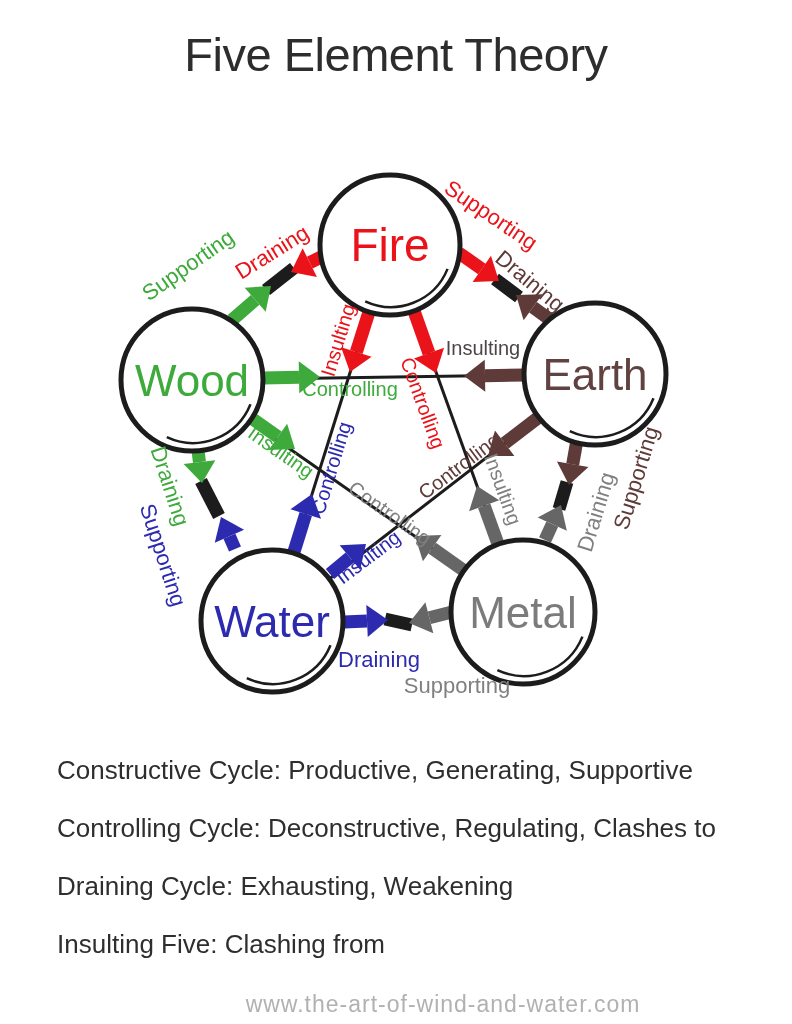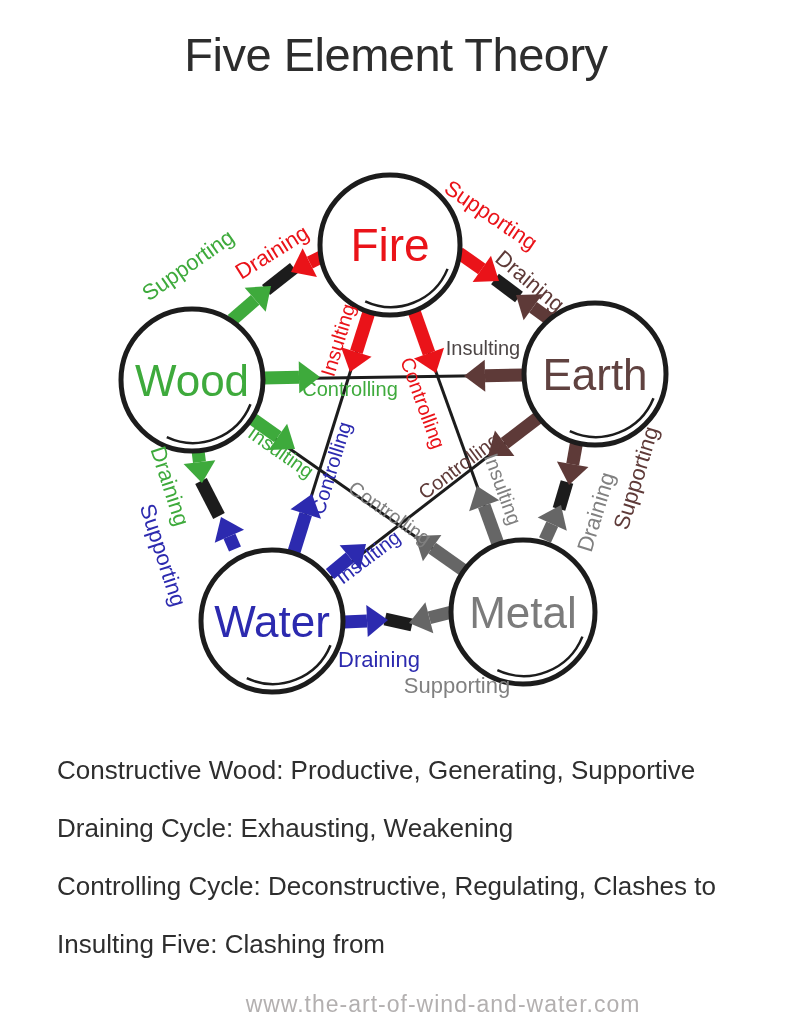--- a/index.html
+++ b/index.html
@@ -104,21 +104,21 @@
       <text transform="translate(459 466) rotate(-37)" text-anchor="middle" dominant-baseline="central" font-size="20" fill="#5e3a38" font-family="&quot;Liberation Sans&quot;, sans-serif" font-weight="300">Controlling</text>
       <text transform="translate(338 340) rotate(-73)" text-anchor="middle" dominant-baseline="central" font-size="20" fill="#ea1319" font-family="&quot;Liberation Sans&quot;, sans-serif" font-weight="300">Insulting</text>
       <text transform="translate(423 403) rotate(70)" text-anchor="middle" dominant-baseline="central" font-size="20" fill="#ea1319" font-family="&quot;Liberation Sans&quot;, sans-serif" font-weight="300">Controlling</text>
       <text transform="translate(331 468) rotate(-73)" text-anchor="middle" dominant-baseline="central" font-size="20" fill="#2c2aaf" font-family="&quot;Liberation Sans&quot;, sans-serif" font-weight="300">Controlling</text>
       <text transform="translate(368 557) rotate(-37)" text-anchor="middle" dominant-baseline="central" font-size="20" fill="#2c2aaf" font-family="&quot;Liberation Sans&quot;, sans-serif" font-weight="300">Insulting</text>
       <text transform="translate(390 513) rotate(35)" text-anchor="middle" dominant-baseline="central" font-size="20" fill="#808080" font-family="&quot;Liberation Sans&quot;, sans-serif" font-weight="300">Controlling</text>
       <text transform="translate(503 489) rotate(70)" text-anchor="middle" dominant-baseline="central" font-size="20" fill="#808080" font-family="&quot;Liberation Sans&quot;, sans-serif" font-weight="300">Insulting</text>
     </svg>
 
   <div class="legend">
-    <div>Constructive Wood: Productive, Generating, Supportive</div>
+    <div>Constructive Cycle: Productive, Generating, Supportive</div>
+    <div>Controlling Cycle: Deconstructive, Regulating, Clashes to</div>
     <div>Draining Cycle: Exhausting, Weakening</div>
-    <div>Controlling Cycle: Deconstructive, Regulating, Clashes to</div>
     <div>Insulting Five: Clashing from</div>
   </div>
 
   <div class="footer">www.the-art-of-wind-and-water.com</div>
 
 </div>
 
 </body></html>

